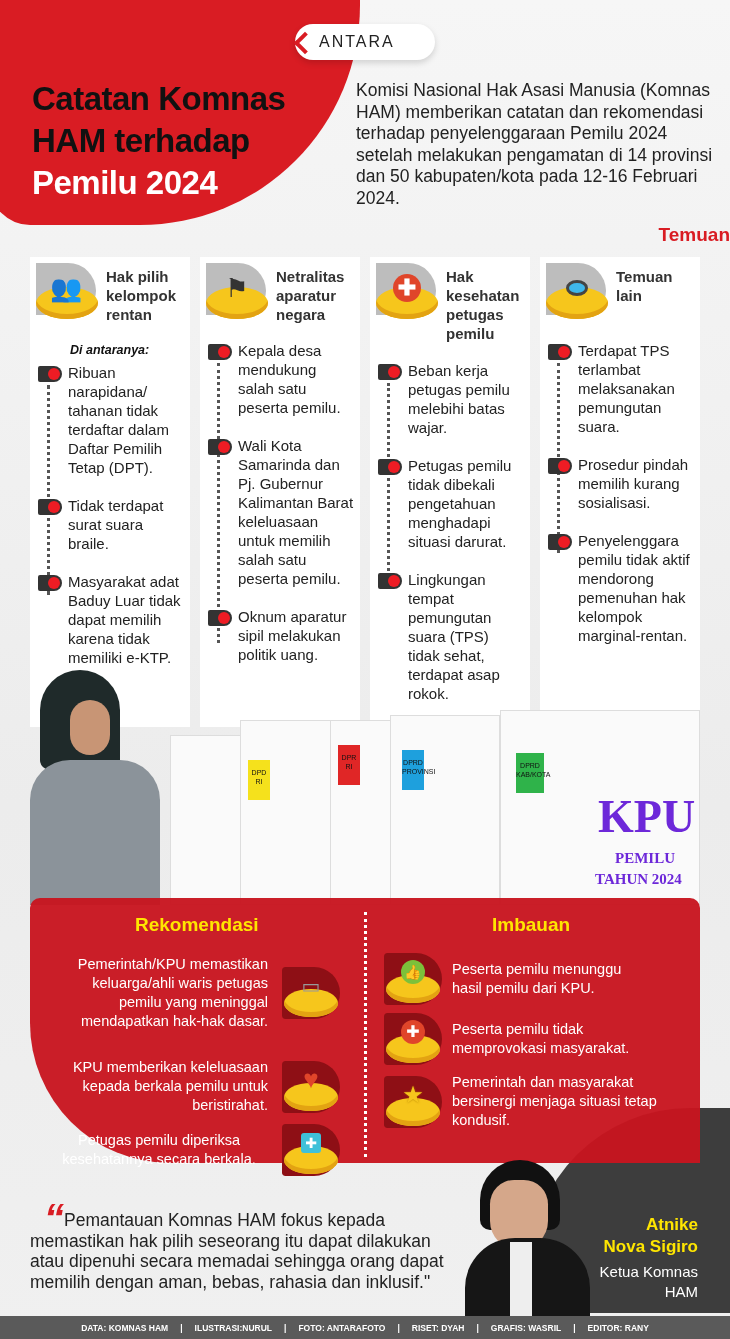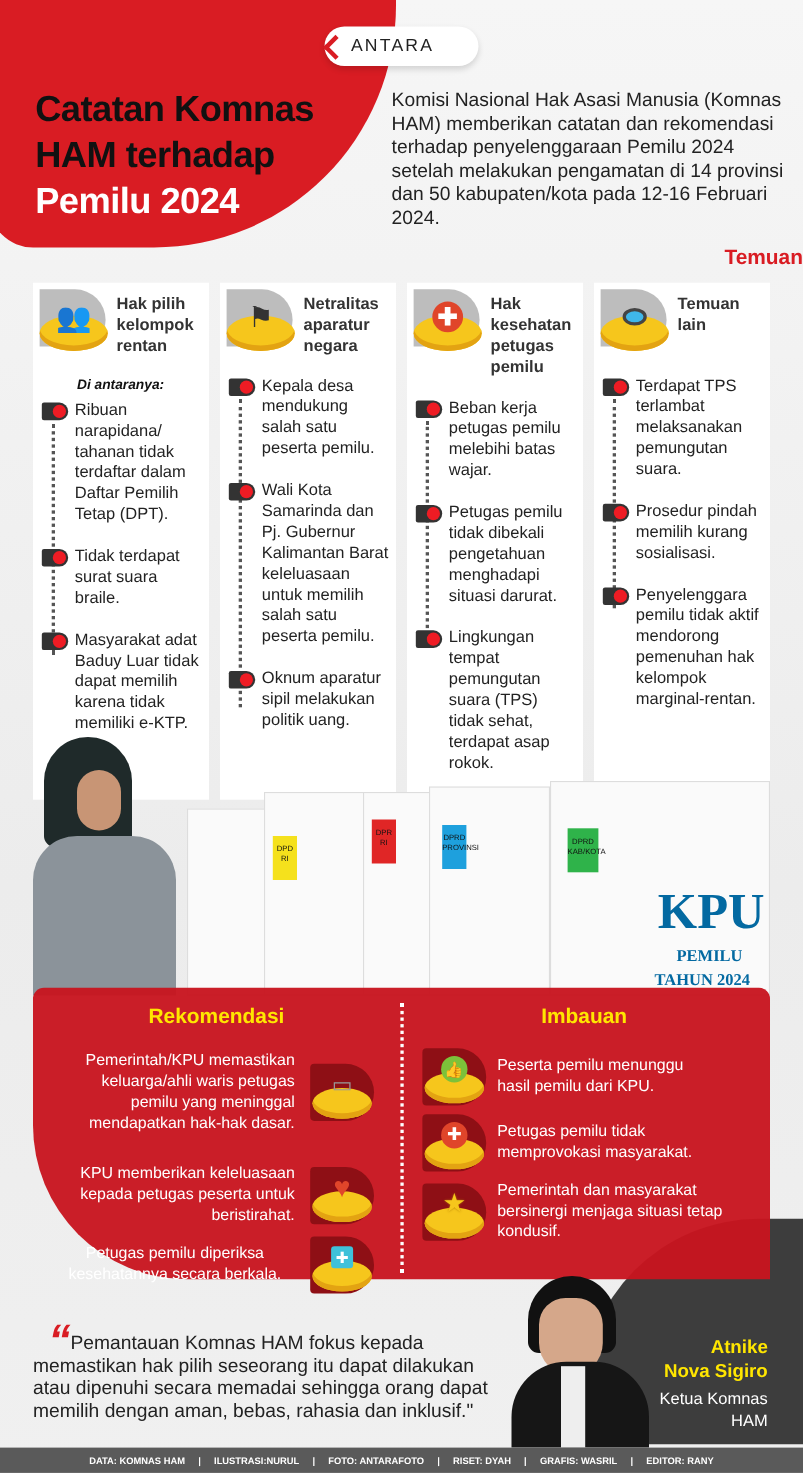--- a/index.html
+++ b/index.html
@@ -25,21 +25,21 @@
   .card-title { font-size: 15px; font-weight: bold; color: #333; line-height: 19px; padding-top: 4px; }
   .sub { font-size: 12.5px; font-style: italic; font-weight: bold; color: #111; margin: 2px 0 6px 34px; }
   .items { position: relative; }
   .item { position: relative; padding-left: 32px; font-size: 15px; line-height: 19px; color: #222; margin-bottom: 19px; }
   .bullet { position: absolute; left: 2px; top: 3px; width: 24px; height: 16px; background: #333; border-radius: 2px 8px 8px 2px; }
   .bullet:after { content: ""; position: absolute; right: 2px; top: 2px; width: 12px; height: 12px; border-radius: 50%; background: #ee1c24; }
   .dots { position: absolute; left: 11px; width: 2px; border-left: 3px dotted #555; }
   .photo { position: absolute; left: 30px; top: 665px; width: 670px; height: 240px; }
   .box { position: absolute; background: #fafafa; border: 1px solid #ddd; }
   .tag { position: absolute; width: 22px; height: 40px; font-size: 7px; color: #111; text-align: center; line-height: 9px; padding-top: 8px; }
-  .kpu { position: absolute; font-family: "Liberation Serif", serif; font-weight: bold; color: #0369a1; margin-top: 12px; }
+  .kpu { position: absolute; font-family: "Liberation Serif", serif; font-weight: bold; color: #6d28d9; }
   .person { position: absolute; }
   .red-panel { position: absolute; left: 30px; top: 898px; width: 670px; height: 265px; background: #c8151f; border-radius: 10px 10px 0 140px; opacity: .96; }
   .dark-corner { position: absolute; right: 0; top: 1108px; width: 200px; height: 205px; background: #3d3d3d; border-top-left-radius: 160px; }
   .divider { position: absolute; left: 364px; top: 912px; height: 245px; border-left: 3px dotted #fff; }
   .rek-title, .imb-title { position: absolute; top: 914px; font-size: 19px; font-weight: bold; color: #ffe600; }
   .rek-title { left: 135px; }
   .imb-title { left: 492px; }
   .rec { position: absolute; display: flex; align-items: center; gap: 10px; }
   .rec .txt { color: #fff; font-size: 14.5px; line-height: 19px; }
   .mini-icon { width: 62px; height: 52px; position: relative; flex-shrink: 0; }
@@ -178,21 +178,21 @@
 
 <div class="rec" style="left:50px;top:955px;width:300px;">
   <div class="txt" style="text-align:right;width:218px;">Pemerintah/KPU memastikan keluarga/ahli waris petugas pemilu yang meninggal mendapatkan hak-hak dasar.</div>
   <div class="mini-icon">
       <div class="sq"></div>
       <div class="disc"></div>
       <div class="g" style="color:#999;">▭</div>
     </div>
 </div>
 <div class="rec" style="left:50px;top:1058px;width:300px;">
-  <div class="txt" style="text-align:right;width:218px;">KPU memberikan keleluasaan kepada petugas peserta untuk beristirahat.</div>
+  <div class="txt" style="text-align:right;width:218px;">KPU memberikan keleluasaan kepada berkala pemilu untuk beristirahat.</div>
   <div class="mini-icon">
       <div class="sq"></div>
       <div class="disc"></div>
       <div class="g" style="color:#e0452a;font-size:26px;">♥</div>
     </div>
 </div>
 <div class="rec" style="left:50px;top:1124px;width:300px;">
   <div class="txt" style="text-align:center;width:218px;">Petugas pemilu diperiksa kesehatannya secara berkala.</div>
   <div class="mini-icon">
       <div class="sq"></div>
@@ -214,21 +214,21 @@
   <div class="txt" style="width:190px;">Peserta pemilu menunggu hasil pemilu dari KPU.</div>
 </div>
 <div class="rec" style="left:380px;top:1013px;width:300px;">
   <div class="mini-icon">
       <div class="sq"></div>
       <div class="disc"></div>
       <div class="g">
         <span style="display:inline-block;width:24px;height:24px;border-radius:50%;background:#e0452a;color:#fff;font-size:16px;line-height:24px;text-align:center;">✚</span>
       </div>
     </div>
-  <div class="txt" style="width:190px;">Petugas pemilu tidak memprovokasi masyarakat.</div>
+  <div class="txt" style="width:190px;">Peserta pemilu tidak memprovokasi masyarakat.</div>
 </div>
 <div class="rec" style="left:380px;top:1073px;width:300px;">
   <div class="mini-icon">
       <div class="sq"></div>
       <div class="disc" style="background:#f6c61c;"></div>
       <div class="g" style="color:#f6c61c;font-size:24px;text-shadow:0 0 2px #b57f00;">★</div>
     </div>
   <div class="txt" style="width:210px;">Pemerintah dan masyarakat bersinergi menjaga situasi tetap kondusif.</div>
 </div>
 

